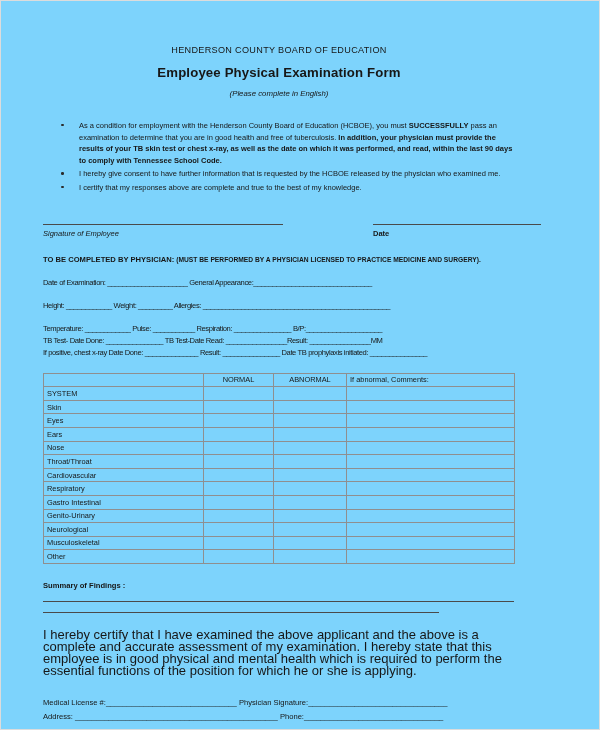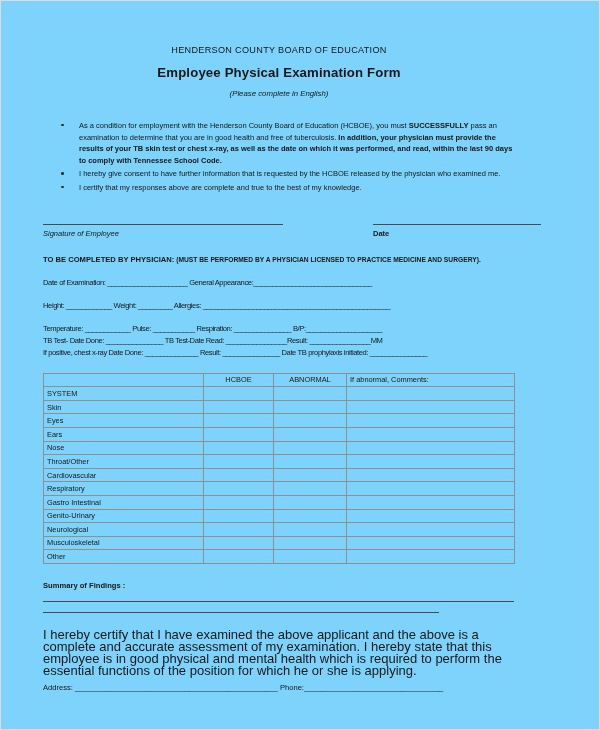--- a/index.html
+++ b/index.html
@@ -198,21 +198,21 @@
     <table class="tbl">
       <colgroup>
         <col class="col-sys">
           <col class="col-nor">
           <col class="col-abn">
           <col class="col-cmt">
       </colgroup>
       <tbody id="tblbody">
           <tr>
             <td></td>
-            <td class="c">HCBOE</td>
+            <td class="c">NORMAL</td>
             <td class="c">ABNORMAL</td>
             <td>If abnormal, Comments:</td>
           </tr>
           <tr>
             <td>SYSTEM</td>
             <td></td>
             <td></td>
             <td></td>
           </tr>
           <tr>
@@ -233,21 +233,21 @@
             <td></td>
             <td></td>
           </tr>
           <tr>
             <td>Nose</td>
             <td></td>
             <td></td>
             <td></td>
           </tr>
           <tr>
-            <td>Throat/Other</td>
+            <td>Throat/Throat</td>
             <td></td>
             <td></td>
             <td></td>
           </tr>
           <tr>
             <td>Cardiovascular</td>
             <td></td>
             <td></td>
             <td></td>
           </tr>
@@ -289,16 +289,17 @@
           </tr>
         </tbody>
     </table>
 
     <div class="summary-label">Summary of Findings :</div>
     <div class="rule full"></div>
     <div class="rule short"></div>
 
     <div class="certify">I hereby certify that I have examined the above applicant and the above is a complete and accurate assessment of my examination.  I hereby state that this employee is in good physical and mental health which is required to perform the essential functions of the position for which he or she is applying.</div>
 
+    <div class="final-row first">Medical License #:_______________________________ Physician Signature:_________________________________</div>
     <div class="final-row second">Address: ________________________________________________  Phone:_________________________________</div>
 
   </div>
 </div>
 
 </body></html>

